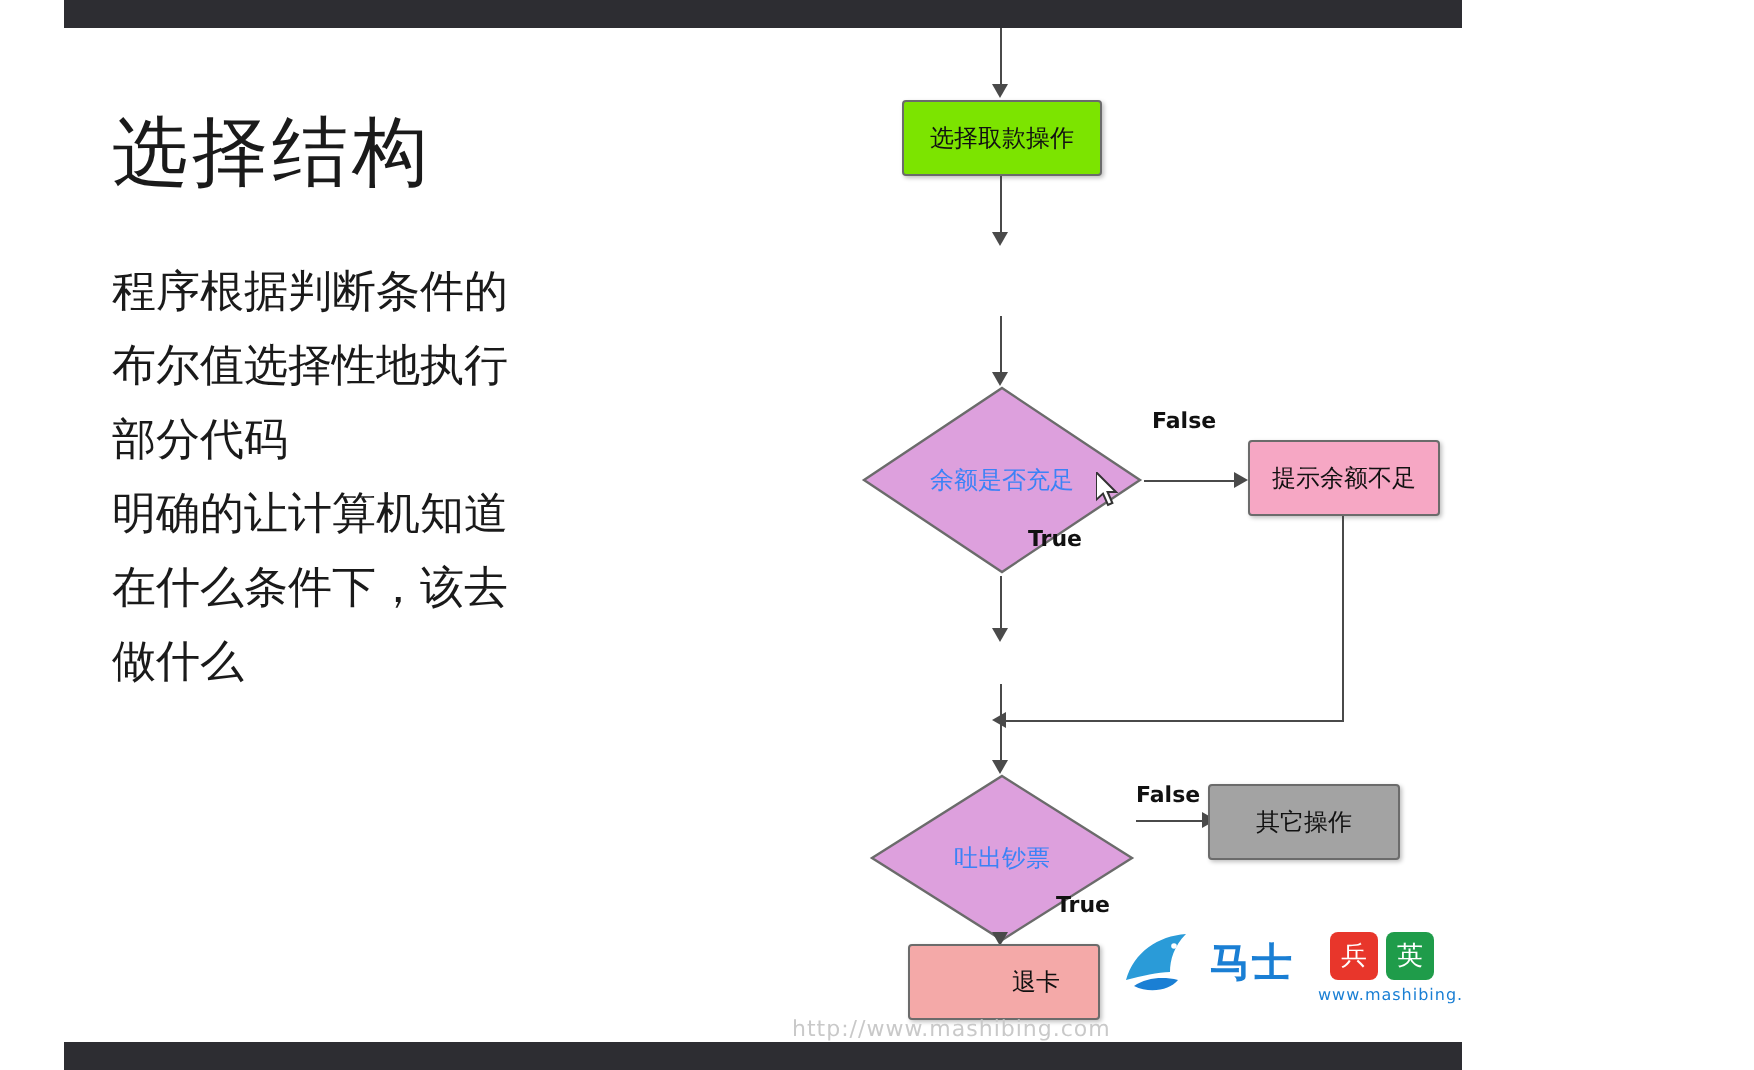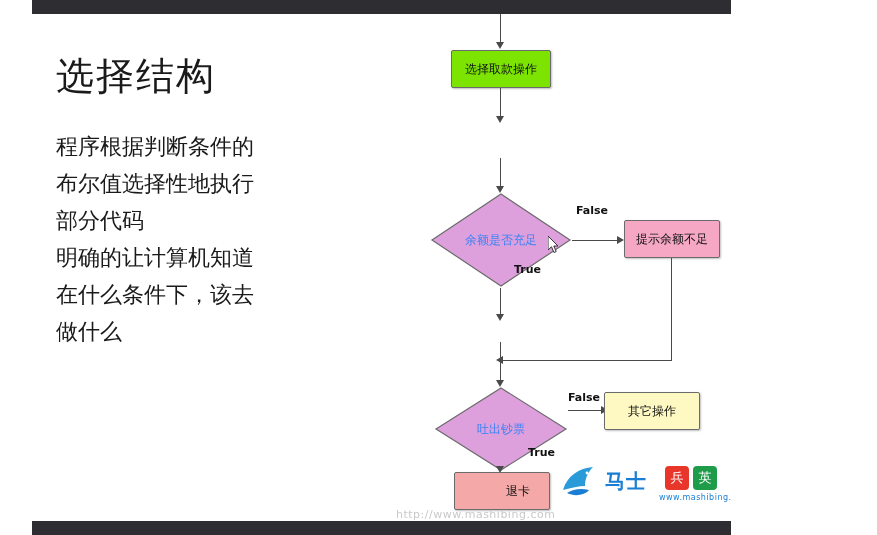--- a/index.html
+++ b/index.html
@@ -69,21 +69,21 @@
     border: 1px solid #6b6b6b;
     border-radius: 2px;
     box-shadow: 1px 1px 2px rgba(0,0,0,0.25);
     line-height: 1.2;
   }
   .node.green   { background: #7ce400; }
   .node.orange  { background: #f3a13c; }
   .node.cyan    { background: #4fd2f6; }
   .node.pink    { background: #f6a7c4; }
   .node.salmon  { background: #f4a9a8; padding-left: 32px; }
-  .node.green2  { background: #fef9c3; }
+  .node.green2  { background: #a3a3a3; }
 
   
   .diamond-wrap {
     position: absolute;
   }
   .diamond-shape {
     position: absolute;
     left: 0; top: 0;
     width: 100%;
     height: 100%;

